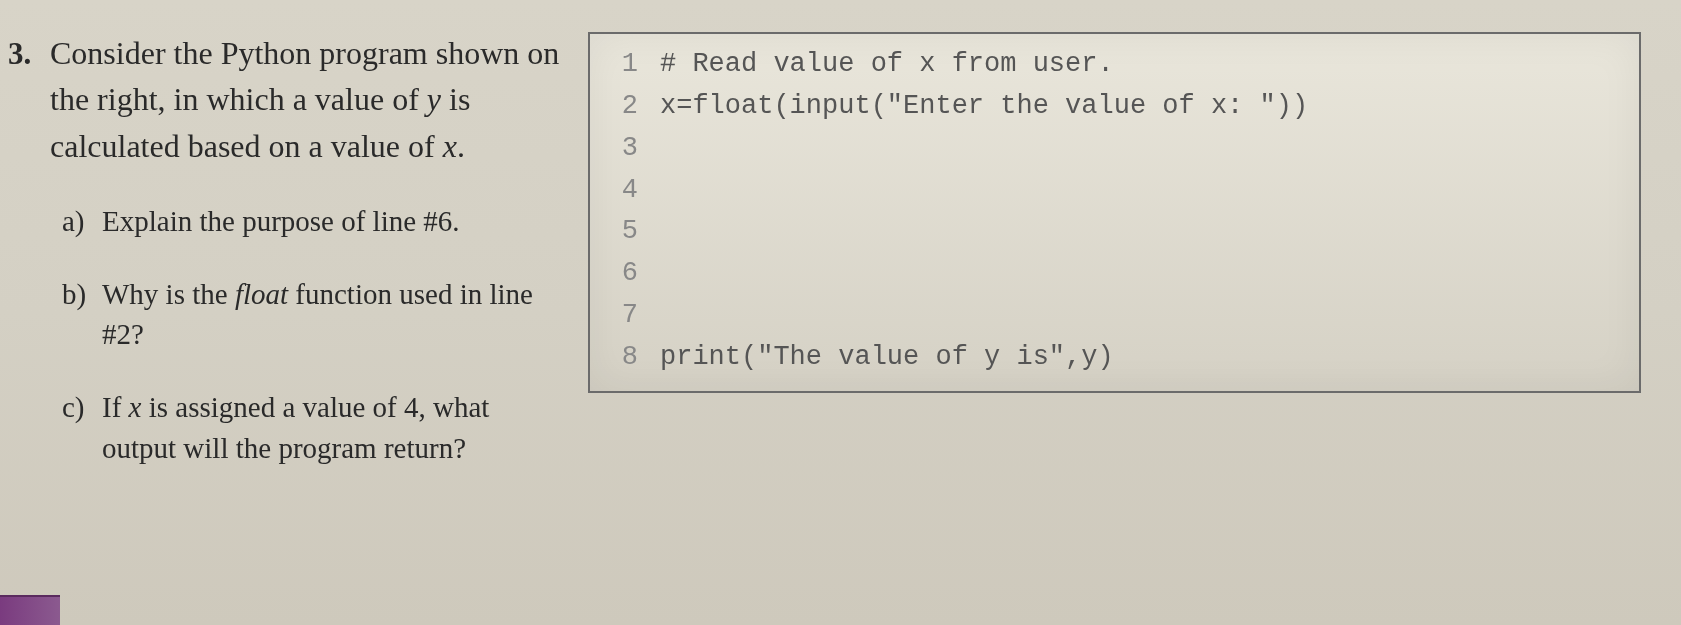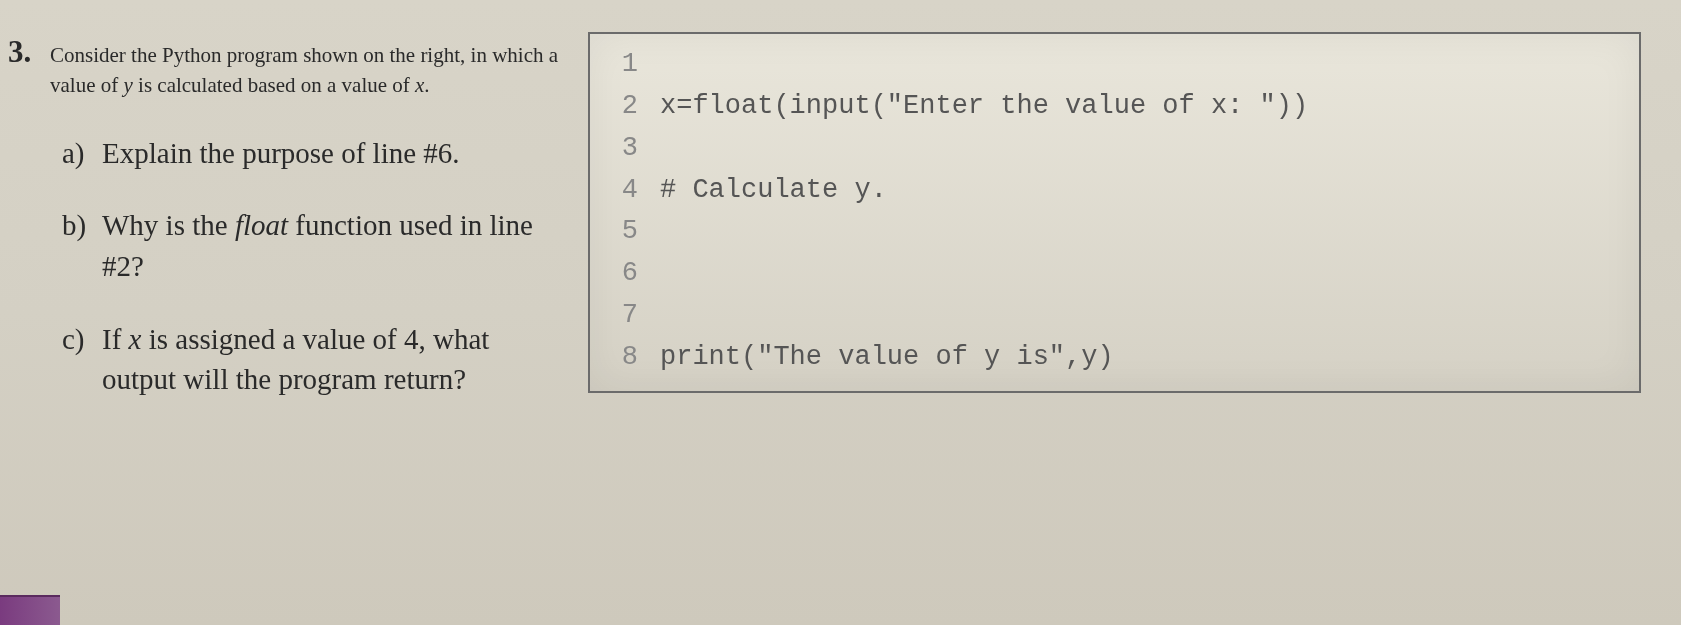--- a/index.html
+++ b/index.html
@@ -37,21 +37,21 @@
       line-height: 1.4;
       margin-bottom: 0;
     }
     .q-num {
       font-weight: bold;
       font-size: 31px;
       margin-right: 14px;
       min-width: 28px;
     }
     .q-intro {
-      font-size: 21px;
+      font-size: 32px;
       line-height: 1.45;
     }
     .q-intro .ital {
       font-style: italic;
     }
     .sub-q {
       display: flex;
       align-items: baseline;
       margin-top: 32px;
       margin-left: 54px;
@@ -124,32 +124,32 @@
     <div class="sub-q">
       <div class="letter">c)</div>
       <div class="text">If <span class="ital">x</span> is assigned a value of 4, what output will the program return?</div>
     </div>
   </div>
 
   <div class="right-col">
     <div class="code-box">
       <div class="code-line">
         <span class="lineno">1</span>
+        <span class="code-text"># Read value of x from user.</span>
       </div>
       <div class="code-line">
         <span class="lineno">2</span>
         <span class="code-text">x=float(input("Enter the value of x: "))</span>
       </div>
       <div class="code-line">
         <span class="lineno">3</span>
         <span class="code-text"></span>
       </div>
       <div class="code-line">
         <span class="lineno">4</span>
-        <span class="code-text"># Calculate y.</span>
       </div>
       <div class="code-line">
         <span class="lineno">5</span>
       </div>
       <div class="code-line">
         <span class="lineno">6</span>
         <span class="code-text"></span>
       </div>
       <div class="code-line">
         <span class="lineno">7</span>

